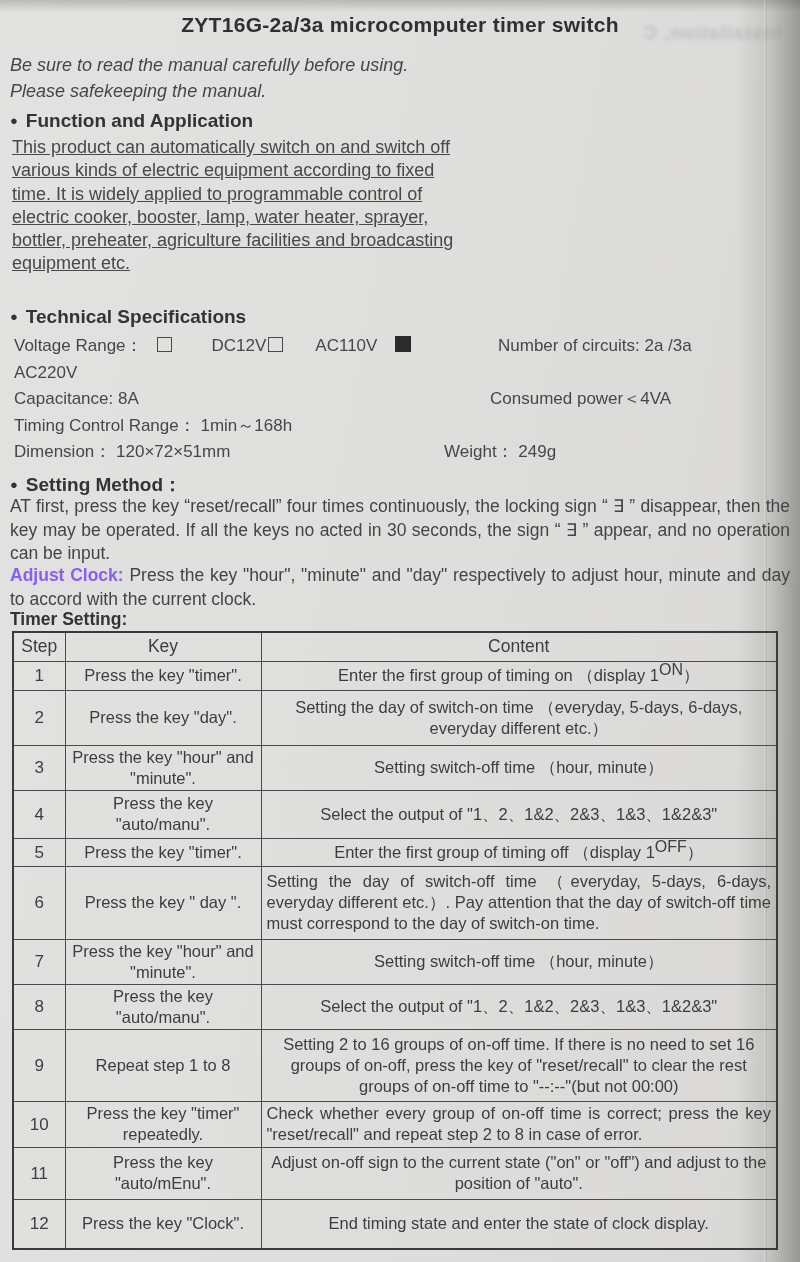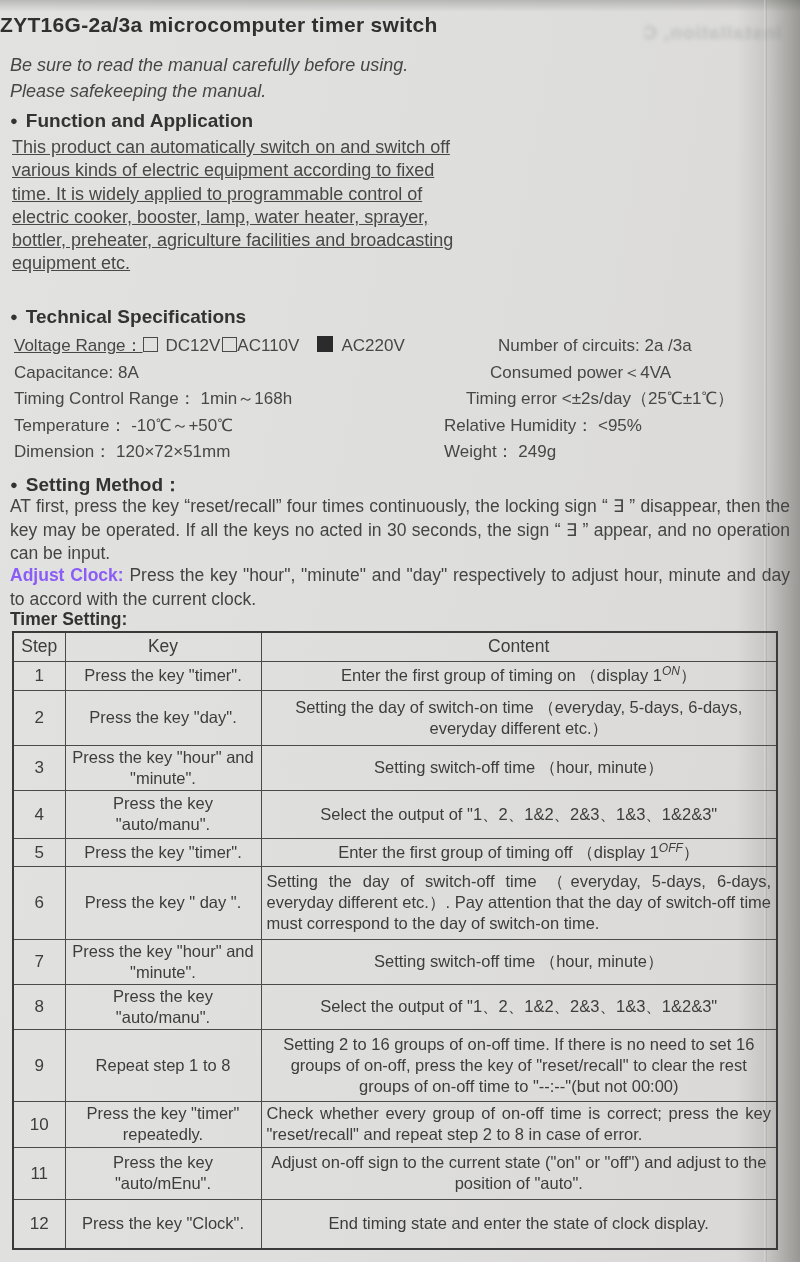--- a/index.html
+++ b/index.html
@@ -11,41 +11,41 @@
       linear-gradient(to right, rgba(0,0,0,0) 92%, rgba(70,70,66,0.14) 96%, rgba(60,60,56,0.42) 100%),
       linear-gradient(to bottom, rgba(90,90,86,0.30) 0px, rgba(90,90,86,0) 12px),
       linear-gradient(100deg, #e2e2e0 0%, #dededc 50%, #d9d8d6 100%);
   }
   .abs{position:absolute;}
   .crease{position:absolute;top:0;left:764px;width:3px;height:100%;
     background:linear-gradient(to right, rgba(255,255,255,0.35), rgba(80,80,78,0.18));}
   .bleed{position:absolute;top:22px;right:18px;transform:scaleX(-1);
     color:rgba(125,125,132,0.30);filter:blur(2px);
     font-size:19px;font-weight:bold;letter-spacing:1px;}
-  .title{top:13px;left:0;width:800px;text-align:left;
+  .title{top:13px;left:0;width:800px;text-align:center;
     font-size:21px;font-weight:bold;color:#303030;letter-spacing:0.3px;}
   .intro{top:52px;left:10px;width:620px;font-size:18px;line-height:26px;color:#464646;font-style:italic;}
   .sec-head{font-size:19px;font-weight:bold;color:#333;}
   .sec-head .bullet{font-size:13px;vertical-align:2px;margin-right:8px;}
   .fn-head{top:110px;left:10px;}
   .fn-body{top:136px;left:12px;width:445px;font-size:18px;line-height:23.3px;color:#484848;text-decoration:underline;}
   .spec-head{top:306px;left:10px;}
   .spec-grid{top:333px;left:14px;width:772px;font-size:17px;line-height:26.5px;color:#474747;}
   .spec-grid .row{display:flex;}
   .spec-left{width:428px;flex:0 0 428px;}
   .spec-right{flex:1;}
   .ind-a{padding-left:56px;}
   .ind-b{padding-left:48px;}
   .ind-c{padding-left:24px;}
   .ind-d{padding-left:2px;}
   .box{display:inline-block;width:13px;height:13px;border:1.6px solid #4a4a4a;
     vertical-align:-1px;background:transparent;}
   .box.filled{background:#2b2b2b;border-color:#2b2b2b;width:14px;height:14px;}
-  .vr-label{margin-right:0;text-decoration:underline;}
-  .vr-item{margin-right:2px;}
+  .vr-label{margin-right:14px;}
+  .vr-item{margin-right:2px;margin-left:32px;}
   .gap-s{display:inline-block;width:8px;}
   .gap-m{display:inline-block;width:16px;}
   .set-head{top:472px;left:10px;}
   .set-body{top:495px;left:10px;width:780px;font-size:17.5px;line-height:23.5px;
     text-align:justify;color:#444;}
   .adjust{top:564px;left:10px;width:780px;font-size:17.5px;line-height:23.5px;
     text-align:justify;color:#444;}
   .adjust b{color:#8b5cf6;}
   .timer-label{top:609px;left:10px;font-size:17.5px;font-weight:bold;color:#333;}
   table.timer{position:absolute;top:631px;left:12px;width:764px;
@@ -56,21 +56,21 @@
     padding:1px 5px;font-weight:normal;}
   col.c-step{width:52px;}
   col.c-key{width:196px;}
   col.c-content{width:516px;}
   td.step{text-align:center;font-size:17px;}
   td.key{text-align:center;padding:1px 2px;}
   th{text-align:center;font-size:17.5px;}
   td.ct-c{text-align:center;}
   td.ct-l{text-align:center;}
   td.ct-j{text-align:justify;}
-  sup{font-size:12px;line-height:0;font-style:italic;}
+  sup{font-size:16px;line-height:0;}
   tr.h29{height:29px;} tr.h28{height:28px;} tr.h55{height:55px;} tr.h43{height:43px;}
   tr.h48{height:48px;} tr.h73{height:73px;} tr.h42{height:42px;} tr.h72{height:72px;}
   tr.h46{height:46px;} tr.h52{height:52px;} tr.h50{height:50px;}
 </style>
 </head>
 <body>
 
 <div class="crease"></div>
 <div class="bleed">Installation, C</div>
 
@@ -96,25 +96,20 @@
       <span class="vr-label">Voltage Range：</span><span class="box"></span><span class="gap-s"></span><span class="vr-item">DC12V</span><span class="box"></span><span class="vr-item">AC110V</span><span class="gap-m"></span><span class="box filled"></span><span class="gap-s"></span><span>AC220V</span>
     </div>
     <div class="spec-right ind-a">Number of circuits:  2a /3a</div>
   </div>
   <div class="row">
     <div class="spec-left">Capacitance: 8A</div>
     <div class="spec-right ind-b">Consumed power＜4VA</div>
   </div>
   <div class="row">
     <div class="spec-left">Timing Control Range： 1min～168h</div>
-    <div class="spec-right ind-c">Timing error &lt;±2s/day（25℃±1℃）</div>
-  </div>
-  <div class="row">
-    <div class="spec-left">Temperature： -10℃～+50℃</div>
-    <div class="spec-right ind-d">Relative Humidity： &lt;95%</div>
   </div>
   <div class="row">
     <div class="spec-left">Dimension： 120×72×51mm</div>
     <div class="spec-right ind-d">Weight： 249g</div>
   </div>
 </div>
 
 <div class="abs sec-head set-head">
   <span class="bullet">●</span><span>Setting Method：</span>
 </div>

